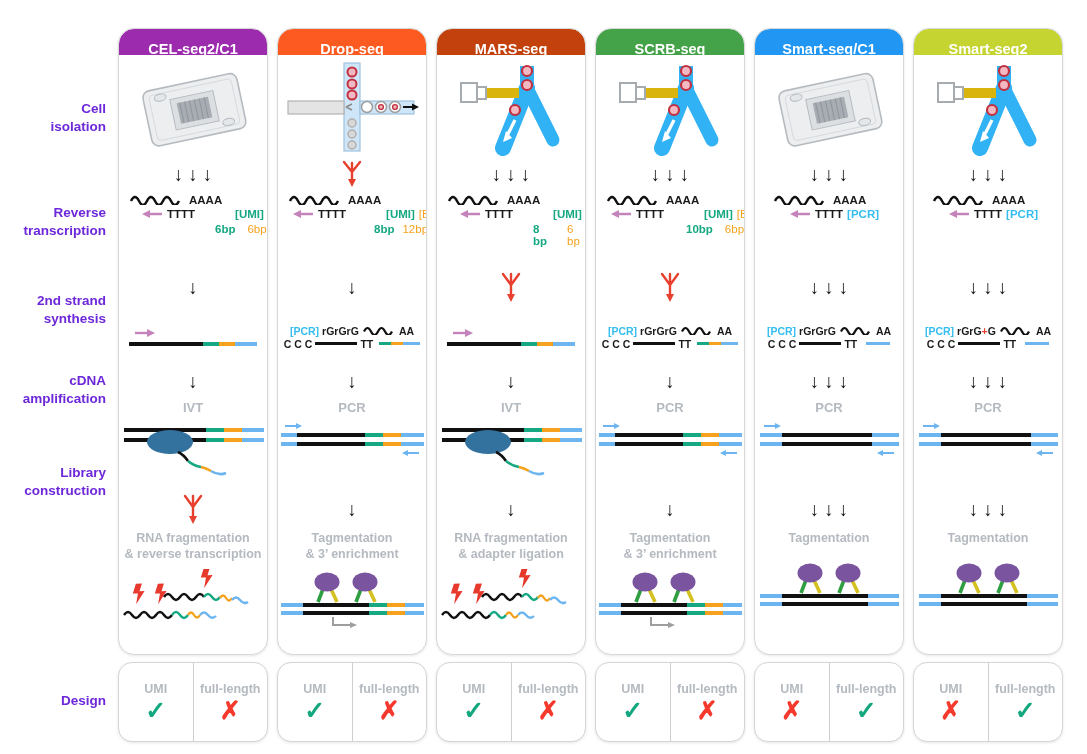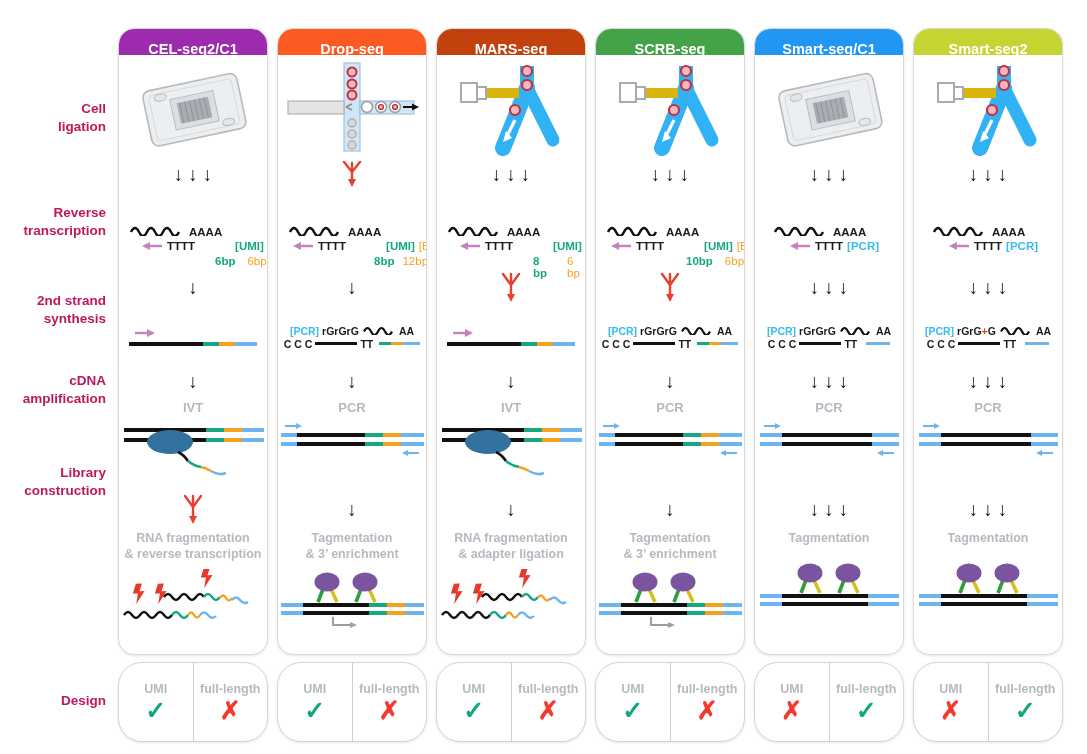--- a/index.html
+++ b/index.html
@@ -1,20 +1,20 @@
 <!DOCTYPE html>
 <html><head>
 <meta charset="utf-8">
 <style>
   * { margin:0; padding:0; box-sizing:border-box; }
   body { font-family:"Liberation Sans", sans-serif; background:#fff; }
   #page { position:relative; width:1087px; height:754px; background:#fff; overflow:hidden; }
 
   
-  .rowlab { position:absolute; left:0; width:106px; text-align:right; color:#be185d; font-weight:bold; font-size:13.5px; line-height:1.35; }
+  .rowlab { position:absolute; left:0; width:106px; text-align:right; color:#6d28d9; font-weight:bold; font-size:13.5px; line-height:1.35; }
 
   
   #cols { position:absolute; left:118px; top:28px; display:grid; grid-template-columns:repeat(6,150px); gap:9px; }
   .card { width:150px; height:627px; background:#fff; border:1px solid #d8d8d8; border-radius:16px; box-shadow:0 1px 3px rgba(0,0,0,.10); overflow:hidden; display:flex; flex-direction:column; }
   .hdr { height:26px; line-height:40px; text-align:center; color:#fff; font-weight:bold; font-size:14.5px; border-radius:15px 15px 0 0; }
 
   .row { display:flex; flex-direction:column; align-items:center; justify-content:center; }
   .r-iso { height:105px; }
   .r-a1 { height:28px; }
   .r-rt { height:78px; justify-content:flex-start; padding-top:6px; align-items:flex-start; }
@@ -27,21 +27,21 @@
 
   .arr1, .arr3 { color:#111; font-weight:bold; font-size:19px; line-height:1; }
   .arr3 { letter-spacing:5px; text-indent:5px; }
 
   .bk { color:#1a1a1a; font-weight:bold; }
   .teal { color:#15a882; font-weight:bold;padding-left:36px; }
   .org  { color:#f6a21e; font-weight:normal; }
   .cyan { color:#35bdf0; font-weight:bold; }
   .redc { color:#e8402f; font-weight:bold; }
 
-  .rt-l1 { display:flex; margin-left:10px; font-size:11.5px;margin-top:32px; }
+  .rt-l1 { display:flex; align-items:center; margin-left:10px; font-size:11.5px; }
   .rt-l2 { display:flex; align-items:center; gap:4px; margin-left:22px; margin-top:2px; font-size:11.5px; }
   .rt-l3 { display:flex; gap:12px; margin-left:60px; margin-top:3px; font-size:11.5px; }
   .rt-center { margin-left:18px; }
 
   
   .ss-prim { display:flex; flex-direction:column; align-items:flex-start; width:128px; }
   .ss-prim svg { margin-left:4px; margin-bottom:4px; }
   .bar { display:flex; height:4px; width:128px; }
   .sg-bk { background:#111; width:74px; } .sg-t { background:#15a882; width:16px; }
   .sg-o { background:#f6a21e; width:16px; } .sg-b { background:#6cb5f0; width:22px; }
@@ -54,33 +54,33 @@
   .segs { display:flex; height:3.5px; margin-left:3px; }
   .segs i { display:block; height:3.5px; }
   .s-t { width:12px; background:#15a882; } .s-o { width:12px; background:#f6a21e; } .s-b { width:17px; background:#6cb5f0; }
 
   .amp-label, .lib-label { color:#b4bac0; font-weight:bold; font-size:13px; text-align:center; line-height:1.3; }
   .lib-label { font-size:12.5px; margin-bottom:6px; }
   .amp-label { margin-bottom:4px; }
 
   
   #design { position:absolute; left:118px; top:662px; display:grid; grid-template-columns:repeat(6,150px); gap:9px; }
-  .dcard { width:150px; height:80px; background:#fff; border:1px solid #d5d5d5; border-radius:24px; box-shadow:0 1px 3px rgba(0,0,0,.10); display:flex; overflow:hidden; }
+  .dcard { width:150px; height:80px; background:#fff; border:1px solid #d5d5d5; border-radius:14px; box-shadow:0 1px 3px rgba(0,0,0,.10); display:flex; overflow:hidden; }
   .dcell { flex:1; display:flex; flex-direction:column; align-items:center; justify-content:center; gap:2px; }
   .dsep { width:1px; background:#cfcfcf; }
   .dlab { color:#b4bac0; font-weight:bold; font-size:12.5px; }
   .mark { font-size:25px; font-weight:bold; line-height:1; }
   .yes { color:#12a77e; } .no { color:#f5392c; }
 </style>
 </head>
 <body>
 
 <div id="page">
 
-  <div class="rowlab" style="top:100px"><span>Cell</span><br><span>ligation</span></div>
+  <div class="rowlab" style="top:100px"><span>Cell</span><br><span>isolation</span></div>
   <div class="rowlab" style="top:204px"><span>Reverse</span><br><span>transcription</span></div>
   <div class="rowlab" style="top:292px"><span>2nd strand</span><br><span>synthesis</span></div>
   <div class="rowlab" style="top:372px"><span>cDNA</span><br><span>amplification</span></div>
   <div class="rowlab" style="top:464px"><span>Library</span><br><span>construction</span></div>
   <div class="rowlab" style="top:692px"><span>Design</span></div>
 
   <div id="cols">
 
     <div class="card">
       <div class="hdr" style="background: rgb(156, 43, 173);">CEL-seq2/C1</div>

